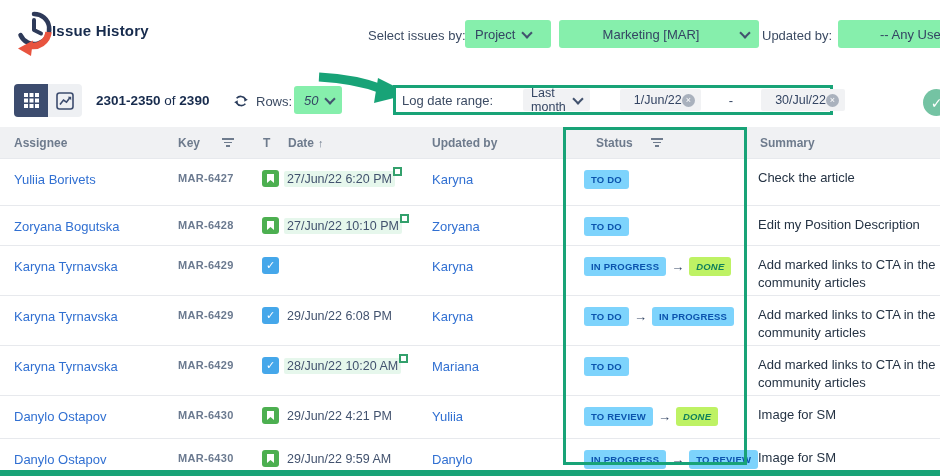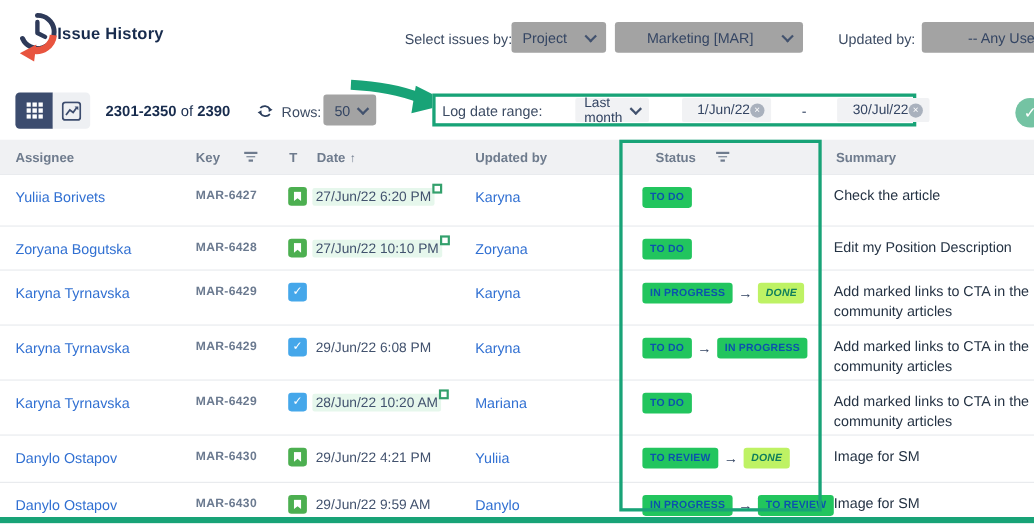--- a/index.html
+++ b/index.html
@@ -3,33 +3,33 @@
 <meta charset="utf-8">
 <style>
   html,body{margin:0;padding:0;background:#fff;}
   #stage{position:relative;width:940px;height:476px;overflow:hidden;
          font-family:"Liberation Sans","DejaVu Sans",sans-serif;background:#fff;}
   .abs{position:absolute;}
   a{text-decoration:none;cursor:pointer;}
   
   #page-title{left:52px;top:22px;font-size:15px;font-weight:bold;color:#172b4d;letter-spacing:.2px;}
   .flabel{font-size:13px;color:#3c4b63;}
-  .dd{background:#a3a3a3;border-radius:3px;height:28px;display:flex;align-items:center;
-      justify-content:space-between;padding:0 10px;font-size:13px;color:#344563;cursor:pointer;box-sizing:border-box;}
+  .dd{background:#86efac;border-radius:3px;height:28px;display:flex;align-items:center;
+      padding:0 10px;font-size:13px;color:#344563;cursor:pointer;box-sizing:border-box;}
   .chev{width:6px;height:6px;border-right:2px solid #42526e;border-bottom:2px solid #42526e;
         transform:rotate(45deg);margin-left:8px;margin-top:-3px;flex:0 0 auto;}
   
   .segbtn{width:34px;height:33px;display:flex;align-items:center;justify-content:center;cursor:pointer;box-sizing:border-box;}
   #btn-grid{left:14px;top:84px;background:#3c4c6e;border-radius:4px 0 0 4px;}
   #btn-chart{left:48px;top:84px;background:#eef0f3;border-radius:0 4px 4px 0;}
   #page-count{left:96px;top:93px;font-size:13.5px;color:#172b4d;}
   #page-count b{font-weight:bold;}
   #refresh{left:233px;top:93px;cursor:pointer;}
   #rows-label{left:256px;top:94px;}
-  #rows-dd{left:294px;top:86px;width:48px;}
+  #rows-dd{left:294px;top:86px;width:48px;font-style:italic;}
   
   #log-range-box{left:393px;top:85px;width:440px;height:30px;border:3px solid #18a377;
                  display:flex;align-items:center;box-sizing:border-box;background:#fff;gap:22px;}
   #log-range-box .flabel{margin:0 8px 0 6px;white-space:nowrap;}
   .mini{height:22px;background:#f1f2f4;border-radius:2px;display:flex;align-items:center;
         font-size:12.5px;color:#344563;box-sizing:border-box;cursor:pointer;}
   #range-preset{width:92px;padding:0 8px;justify-content:space-between;margin-right:8px;}
   .datebox{width:106px;padding:0 6px 0 14px;justify-content:space-between;}
   .clear{width:13px;height:13px;border-radius:50%;background:#a9b1bd;color:#fff;font-size:9px;
          line-height:13px;text-align:center;cursor:pointer;flex:0 0 auto;}
@@ -72,21 +72,21 @@
   .type-icon.story{background:#4caf50;}  .type-icon.story .bookmark{display:block;}
   
   .date-chip{position:relative;display:inline-block;padding:1px 3px;border-radius:2px;}
   .date-chip .pin{display:none;position:absolute;top:-4px;right:-7px;width:5px;height:5px;
                   background:#fff;border:2px solid #33a06c;}
   .date-chip.hl{background:#e6f7ec;}
   .date-chip.hl .pin{display:block;}
   
   .badge{display:inline-block;padding:4px 7px;border-radius:3px;font-size:9.5px;
          font-weight:bold;letter-spacing:.2px;vertical-align:middle;}
-  .b-blue{background:#22c55e;color:#0b53ad;}
+  .b-blue{background:#7dd3fc;color:#0b53ad;}
   .b-green{background:#bef264;color:#0f7f5c;font-style:italic;}
   .st-arrow{display:inline-block;margin:0 5px;color:#344563;font-size:13px;font-weight:bold;
             vertical-align:middle;}
   
   #status-anno{left:563px;top:127px;width:184px;height:338px;border:3px solid #18a377;
                box-sizing:border-box;pointer-events:none;}
   #bottom-bar{left:0;top:470px;width:940px;height:6px;background:#18a377;pointer-events:none;}
   #anno-arrow{left:316px;top:70px;pointer-events:none;}
 </style>
 </head>
@@ -100,21 +100,21 @@
     <path d="M38.5 27 A15.5 15.5 0 0 1 19 40.5" fill="none" stroke="#e8543f" stroke-width="6.5"></path>
     <polygon points="23,35.5 21,51 8,43.5" fill="#e8543f"></polygon>
   </svg>
   <div class="abs" id="page-title">Issue History</div>
 
   <div class="abs flabel" style="left:368px;top:28px;">Select issues by:</div>
   <div class="abs dd" style="left:465px;top:20px;width:86px;">
     <span>Project</span>
     <span class="chev"></span>
   </div>
-  <div class="abs dd" style="left:559px;top:20px;width:171px;">
+  <div class="abs dd" style="left:559px;top:20px;width:200px;">
     <span style="margin:0 auto;">Marketing [MAR]</span>
     <span class="chev"></span>
   </div>
   <div class="abs flabel" style="left:762px;top:28px;">Updated by:</div>
   <div class="abs dd" style="left:838px;top:20px;width:120px;padding-left:42px;">
     <span>-- Any Use</span>
   </div>
 
   <div class="abs segbtn" id="btn-grid">
     <svg width="15" height="15" viewBox="0 0 15 15">

